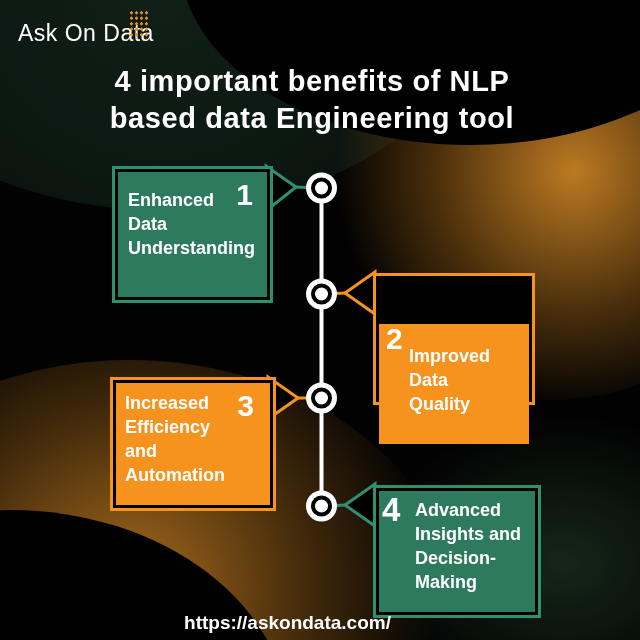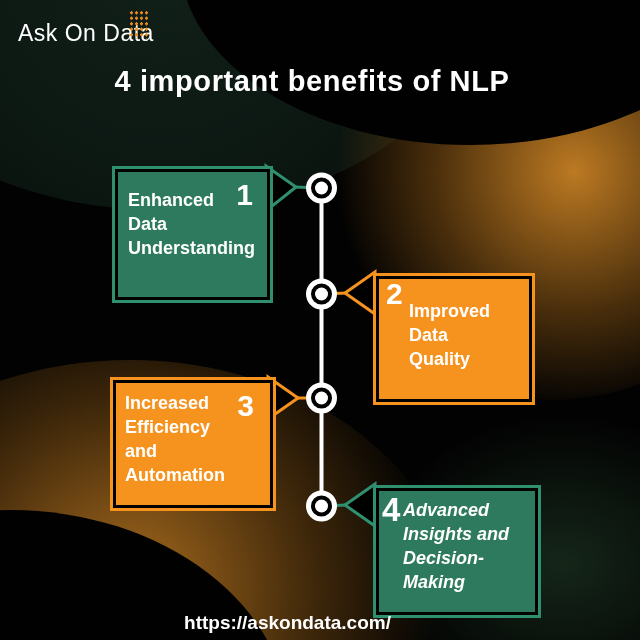--- a/index.html
+++ b/index.html
@@ -80,27 +80,27 @@
     white-space: pre;
   }
   .benefit-num {
     position: absolute;
     color: #ffffff; font-weight: 700; font-size: 30px; line-height: 30px;
   }
   #box1 { left: 112px; top: 166px; width: 149px; height: 125px; }
   #box1 .benefit-text { padding: 16px 0 0 10px; }
   #box1 .benefit-num  { top: 8px; right: 14px; }
   #box2 { left: 373px; top: 273px; width: 150px; height: 120px; }
-  #box2 .benefit-text { padding: 20px 0 0 30px; }
+  #box2 .benefit-text { padding: 20px 0 0 30px; margin-top: 45px; }
   #box2 .benefit-num  { top: 0px; left: 7px; }
   #box3 { left: 110px; top: 377px; width: 154px; height: 122px; }
   #box3 .benefit-text { padding: 8px 14px 0 9px; }
   #box3 .benefit-num  { top: 8px; right: 16px; }
   #box4 { left: 373px; top: 485px; width: 156px; height: 121px; }
-  #box4 .benefit-text { padding: 7px 0 0 24px; font-style: italic; }
+  #box4 .benefit-text { padding: 7px 0 0 36px; }
   #box4 .benefit-num  { top: 4px; left: 3px; font-size: 33px; }
   
   .footer-url {
     position: absolute; left: 0; bottom: 6px; width: 575px;
     text-align: center; z-index: 3;
     color: #ffffff; font-weight: 700; font-size: 19px;
   }
 </style>
 </head>
 <body>
@@ -111,20 +111,21 @@
   <div class="deco glow-tr"></div>
   <div class="deco cut-tr"></div>
   <div class="deco glow-bl"></div>
   <div class="deco cut-bl"></div>
 
   <div class="logo-text">Ask On Data</div>
   <div class="dot-grid"></div>
 
   <div class="title">
     <div>4 important benefits of NLP</div>
+    <div>based data Engineering tool</div>
   </div>
 
   <svg class="timeline-svg" width="640" height="640" viewBox="0 0 640 640">
 
     <line x1="321.5" y1="188" x2="321.5" y2="506" stroke="#ffffff" stroke-width="4"></line>
 
     <line x1="294" y1="187" x2="321" y2="188" stroke="#2f9070" stroke-width="3"></line>
     <line x1="321" y1="294" x2="347" y2="293" stroke="#f6921e" stroke-width="3"></line>
     <line x1="296" y1="398" x2="321" y2="398" stroke="#f6921e" stroke-width="3"></line>
     <line x1="321" y1="506" x2="347" y2="505" stroke="#2f9070" stroke-width="3"></line>

